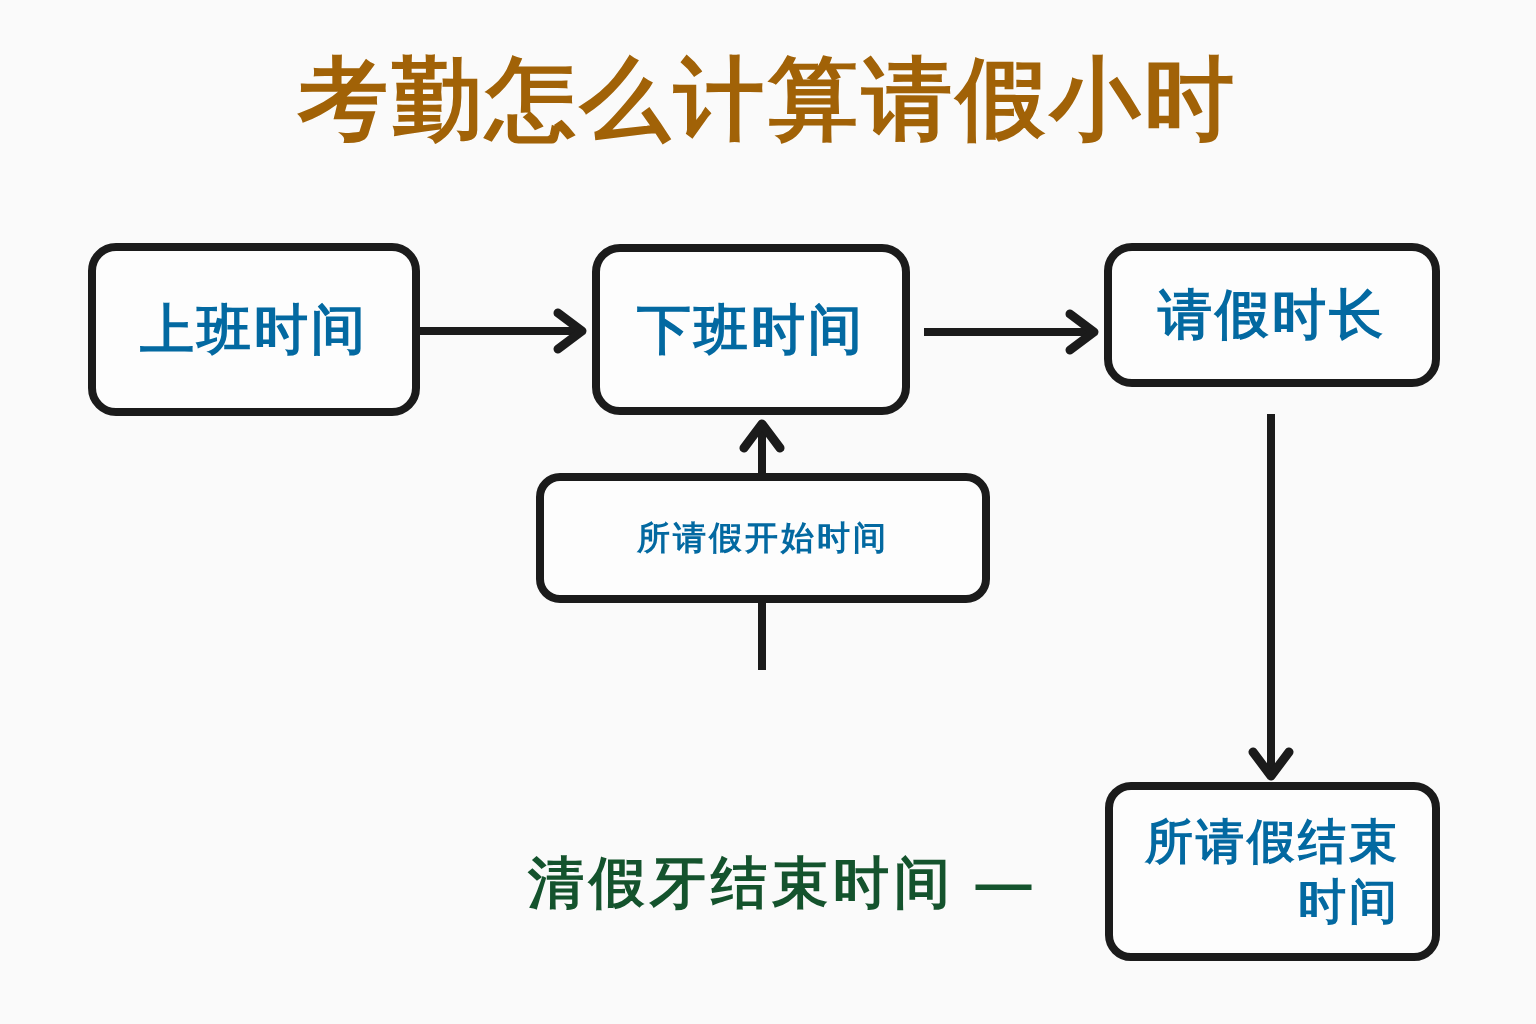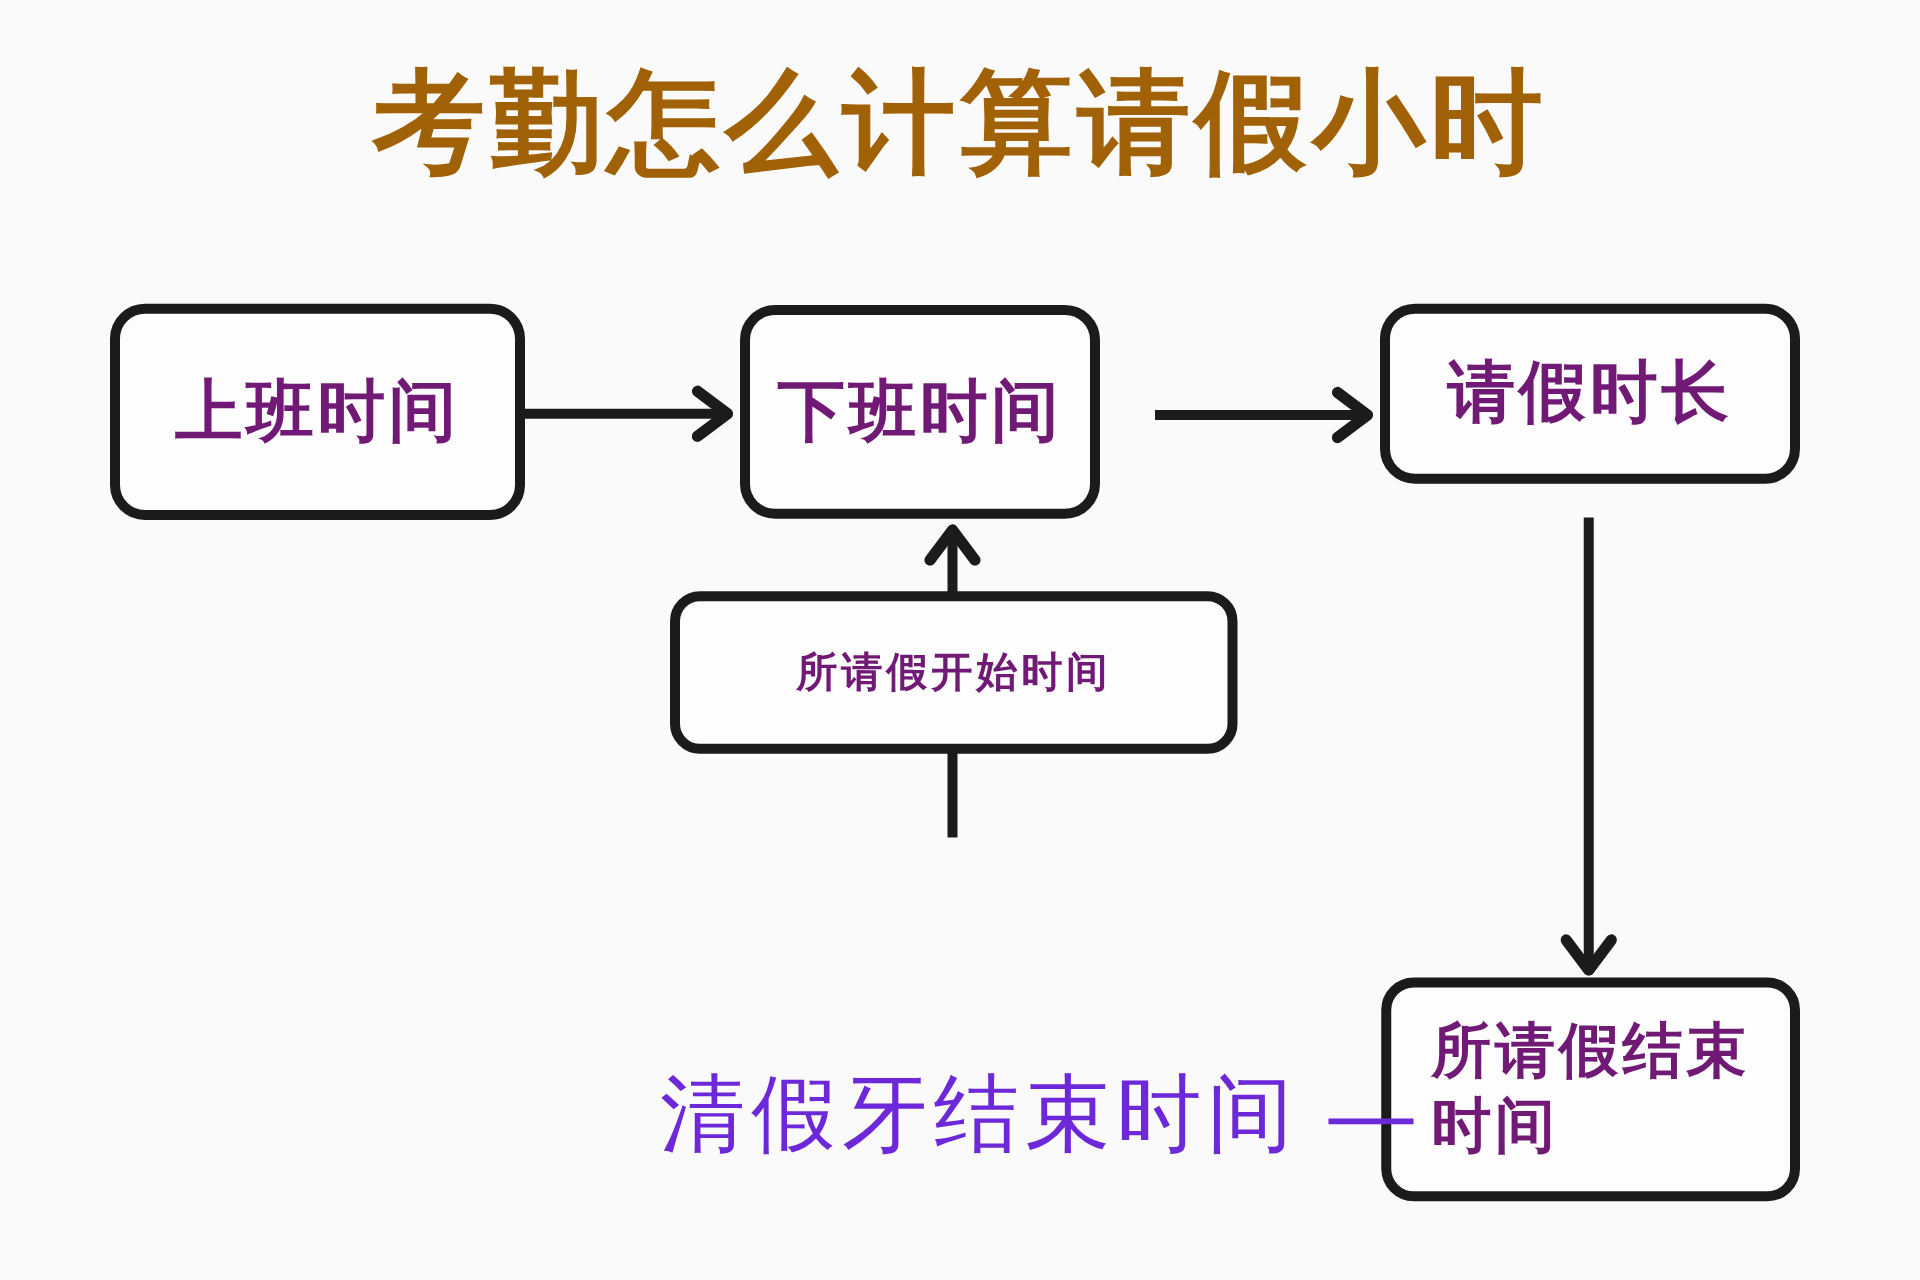--- a/index.html
+++ b/index.html
@@ -40,44 +40,44 @@
     width: 1536px;
     height: 1024px;
     pointer-events: none;
   }
   .node {
     position: absolute;
     box-sizing: border-box;
     display: flex;
     align-items: center;
     justify-content: center;
-    text-align: left;
+    text-align: right;
     background: #fdfdfd;
     border: 8px solid #1b1b1b;
     border-radius: 28px;
-    color: #701a75;
+    color: #0369a1;
     font-weight: 800;
     letter-spacing: 3px;
     line-height: 1.25;
     white-space: pre-line;
   }
   .node-work-start  { left: 88px;   top: 243px; width: 332px; height: 173px; font-size: 54px; }
-  .node-work-end    { left: 592px;  top: 244px; width: 288px; height: 171px; font-size: 54px; }
+  .node-work-end    { left: 592px;  top: 244px; width: 318px; height: 171px; font-size: 54px; }
   .node-leave-dur   { left: 1104px; top: 243px; width: 336px; height: 144px; font-size: 54px; }
   .node-leave-start { left: 536px;  top: 473px; width: 454px; height: 130px; font-size: 33px; border-radius: 24px; }
   .node-formula     { left: 586px;  top: 667px; width: 350px; height: 126px; font-size: 51px; border-radius: 24px; }
   .node-leave-end   { left: 1105px; top: 782px; width: 335px; height: 179px; font-size: 48px; border-radius: 26px; }
   .caption {
     position: absolute;
     left: 528px;
     top: 846px;
-    font-size: 68px;
-    font-weight: 400;
+    font-size: 56px;
+    font-weight: 700;
     letter-spacing: 5px;
-    color: #6d28d9;
+    color: #14532d;
     white-space: nowrap;
   }
 </style>
 </head>
 <body>
 
 <div class="canvas">
 
   <h1 class="title">考勤怎么计算请假小时</h1>
 

